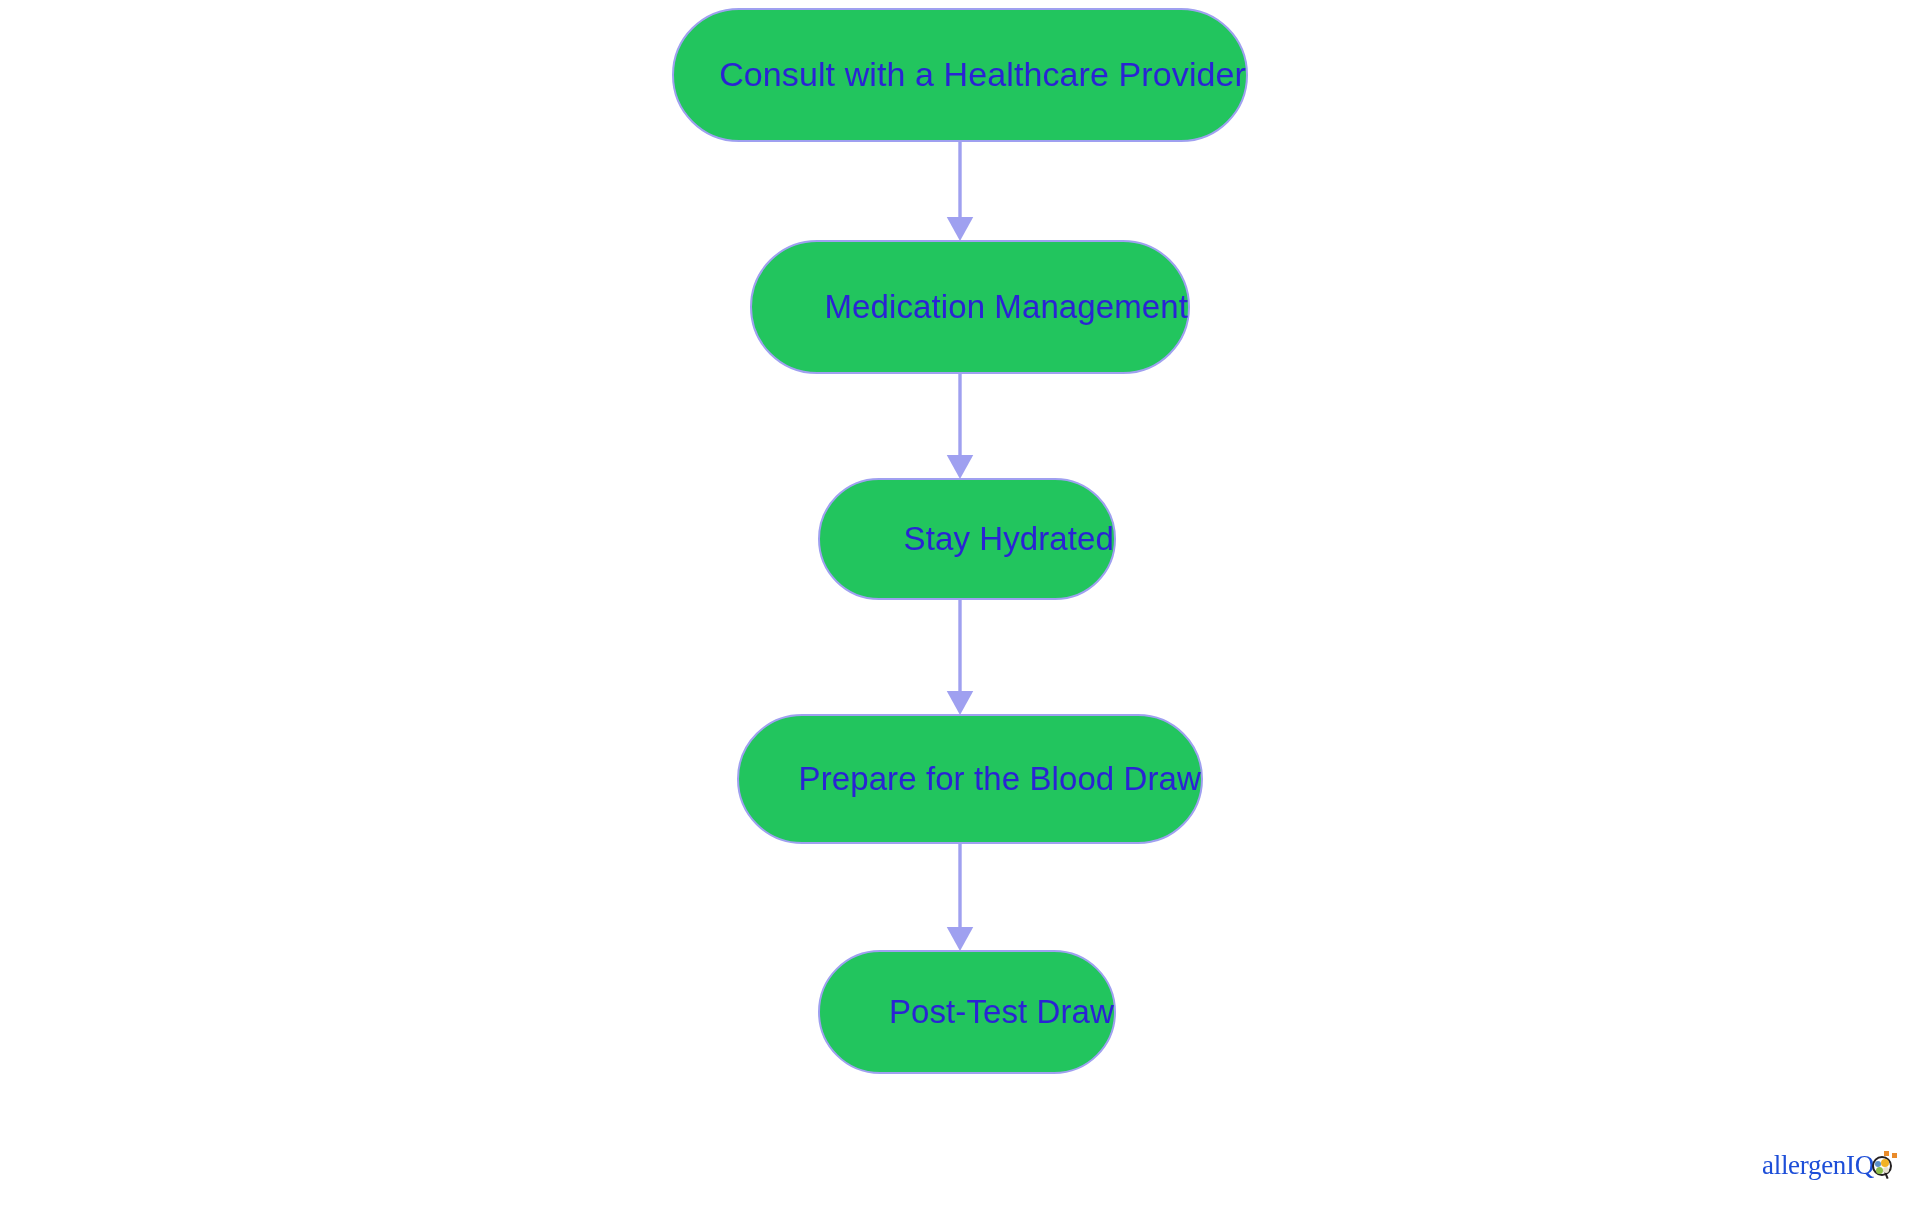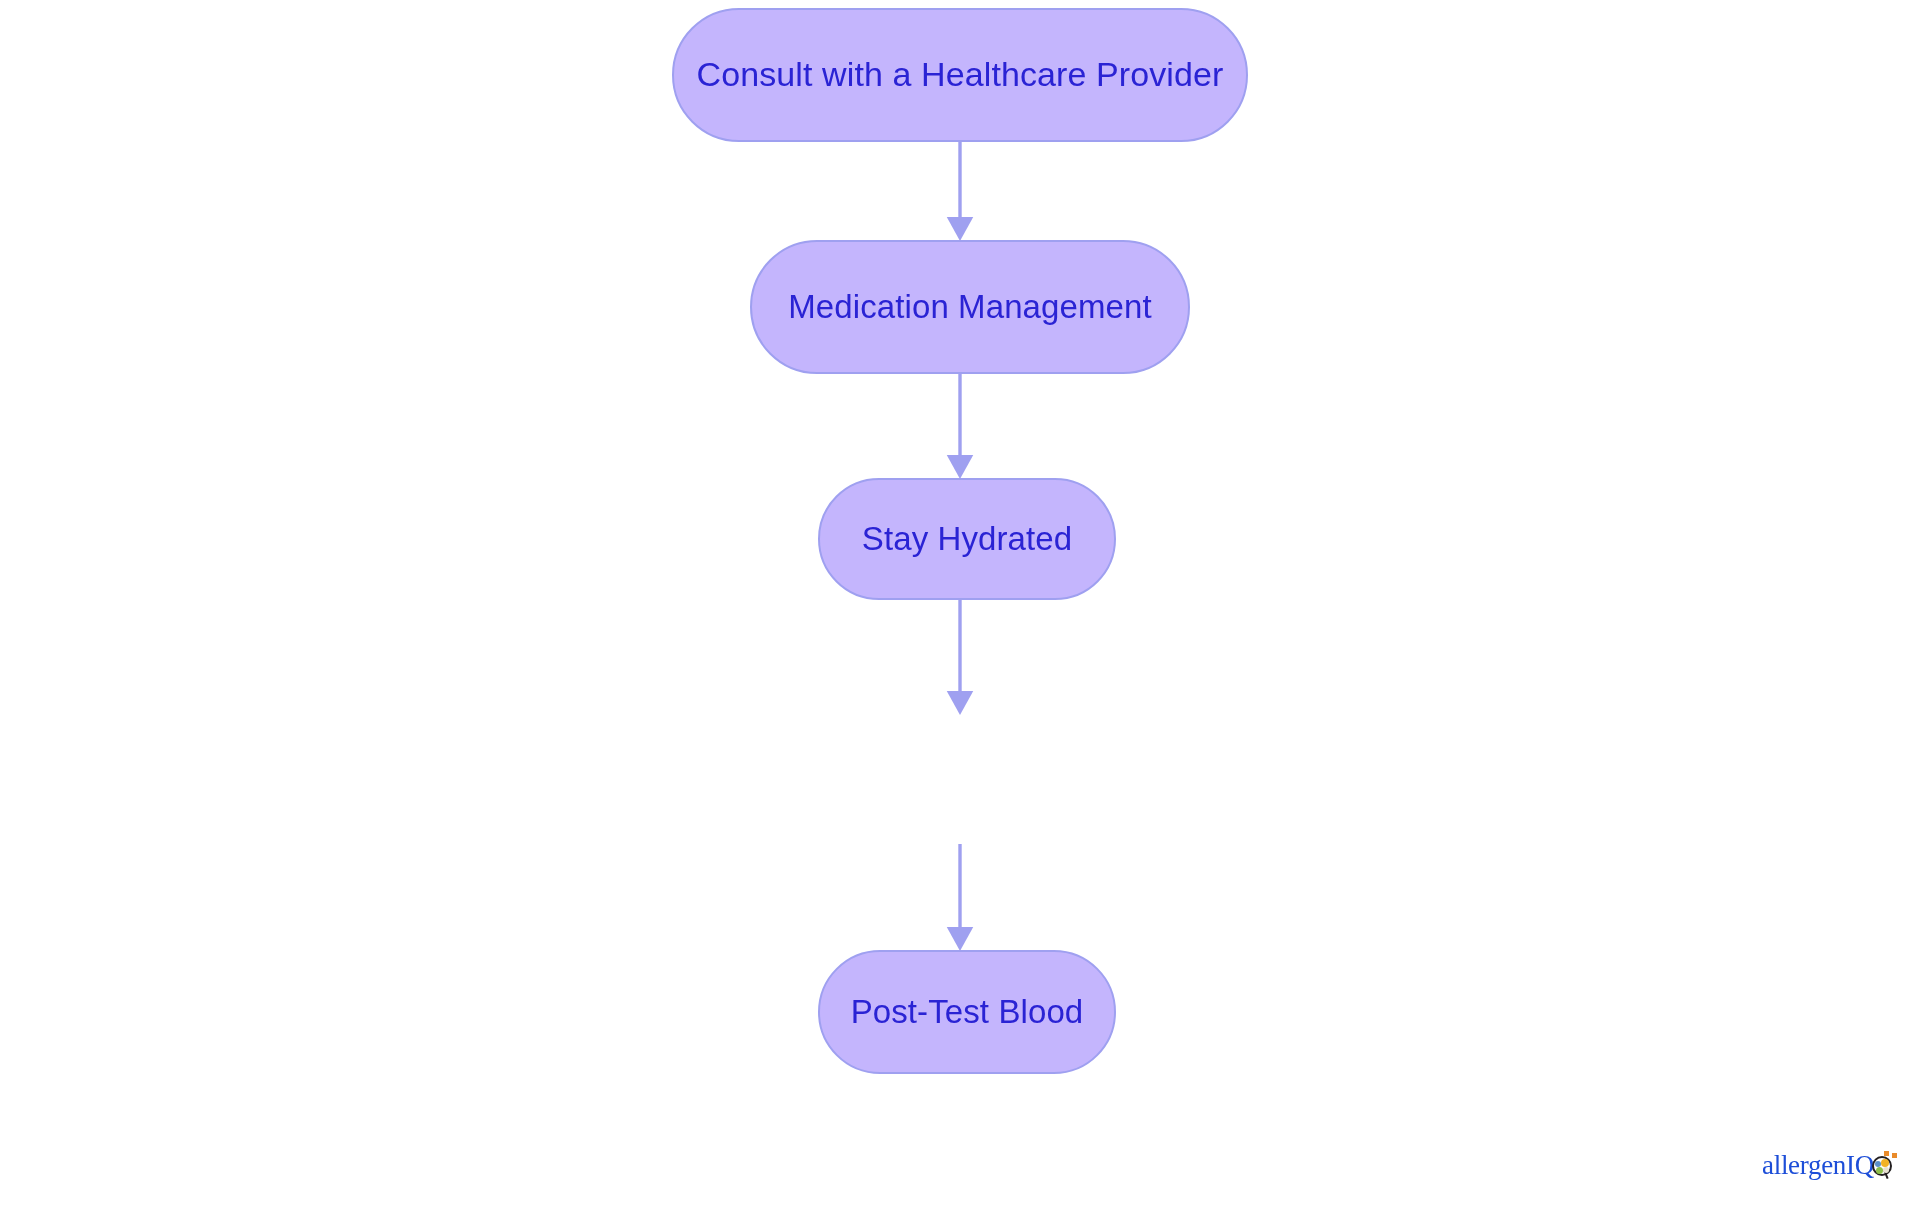--- a/index.html
+++ b/index.html
@@ -21,22 +21,22 @@
     top: 0;
     width: 1920px;
     height: 1215px;
   }
 
   .flow-node {
     position: absolute;
     box-sizing: border-box;
     display: flex;
     align-items: center;
-    justify-content: center;
-    background: #c4b5fd;
+    justify-content: flex-end;
+    background: #22c55e;
     border: 2px solid #9fa0f0;
     border-radius: 999px;
     color: #2a23d4;
     font-family: "Liberation Sans", sans-serif;
     font-weight: 400;
     letter-spacing: 0.1px;
     white-space: nowrap;
     user-select: none;
   }
 
@@ -150,23 +150,26 @@
   </div>
 
   <div class="flow-node" id="node-2">
     <span class="node-label">Medication Management</span>
   </div>
 
   <div class="flow-node" id="node-3">
     <span class="node-label">Stay Hydrated</span>
   </div>
 
+  <div class="flow-node" id="node-4">
+    <span class="node-label">Prepare for the Blood Draw</span>
+  </div>
 
   <div class="flow-node" id="node-5">
-    <span class="node-label">Post-Test Blood</span>
+    <span class="node-label">Post-Test Draw</span>
   </div>
 
 </div>
 
 <div id="brand-logo">
   <span class="brand-word">allergenIQ</span>
   <span class="brand-mark">
     <span class="ring"></span>
     <span class="tail"></span>
     <span class="dot d1"></span>

